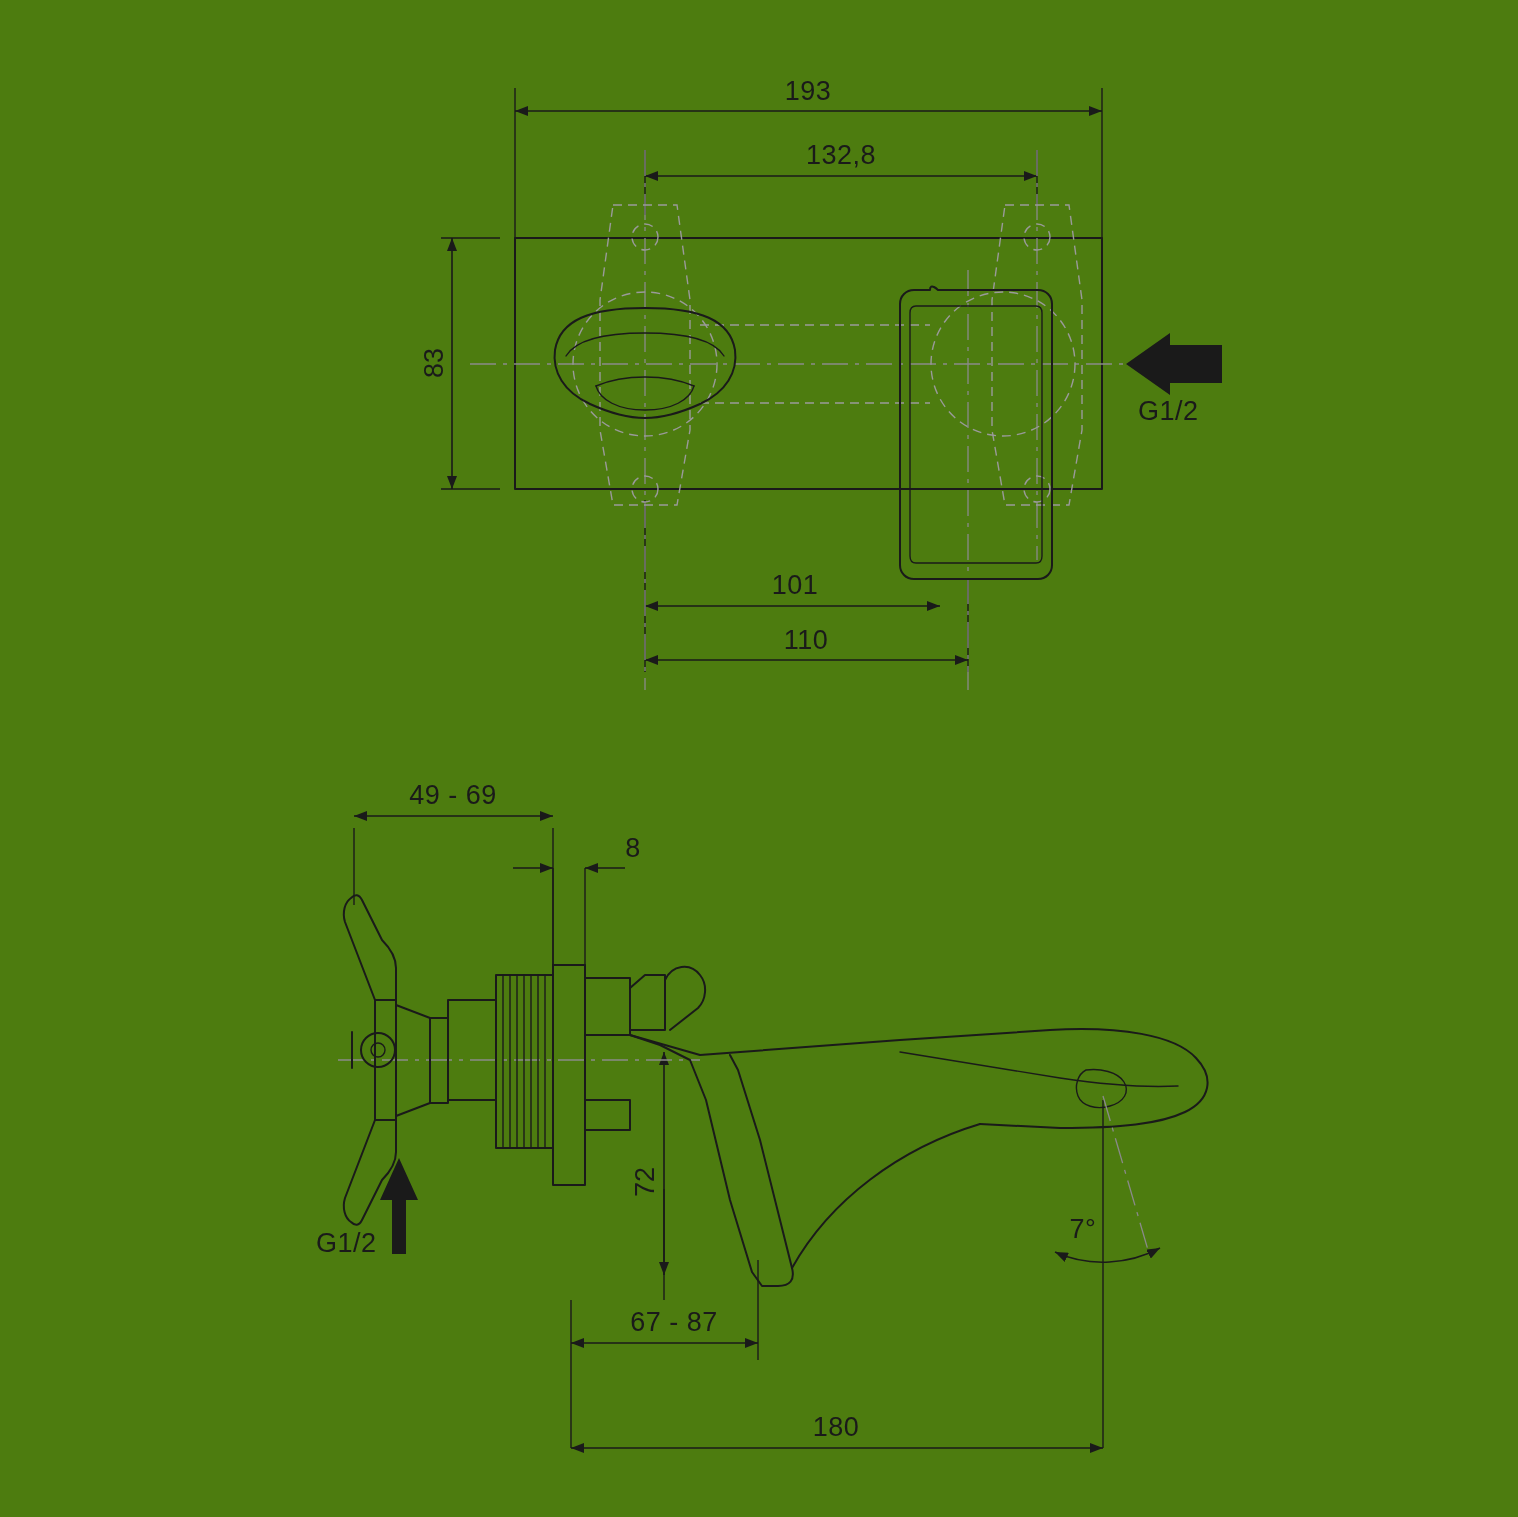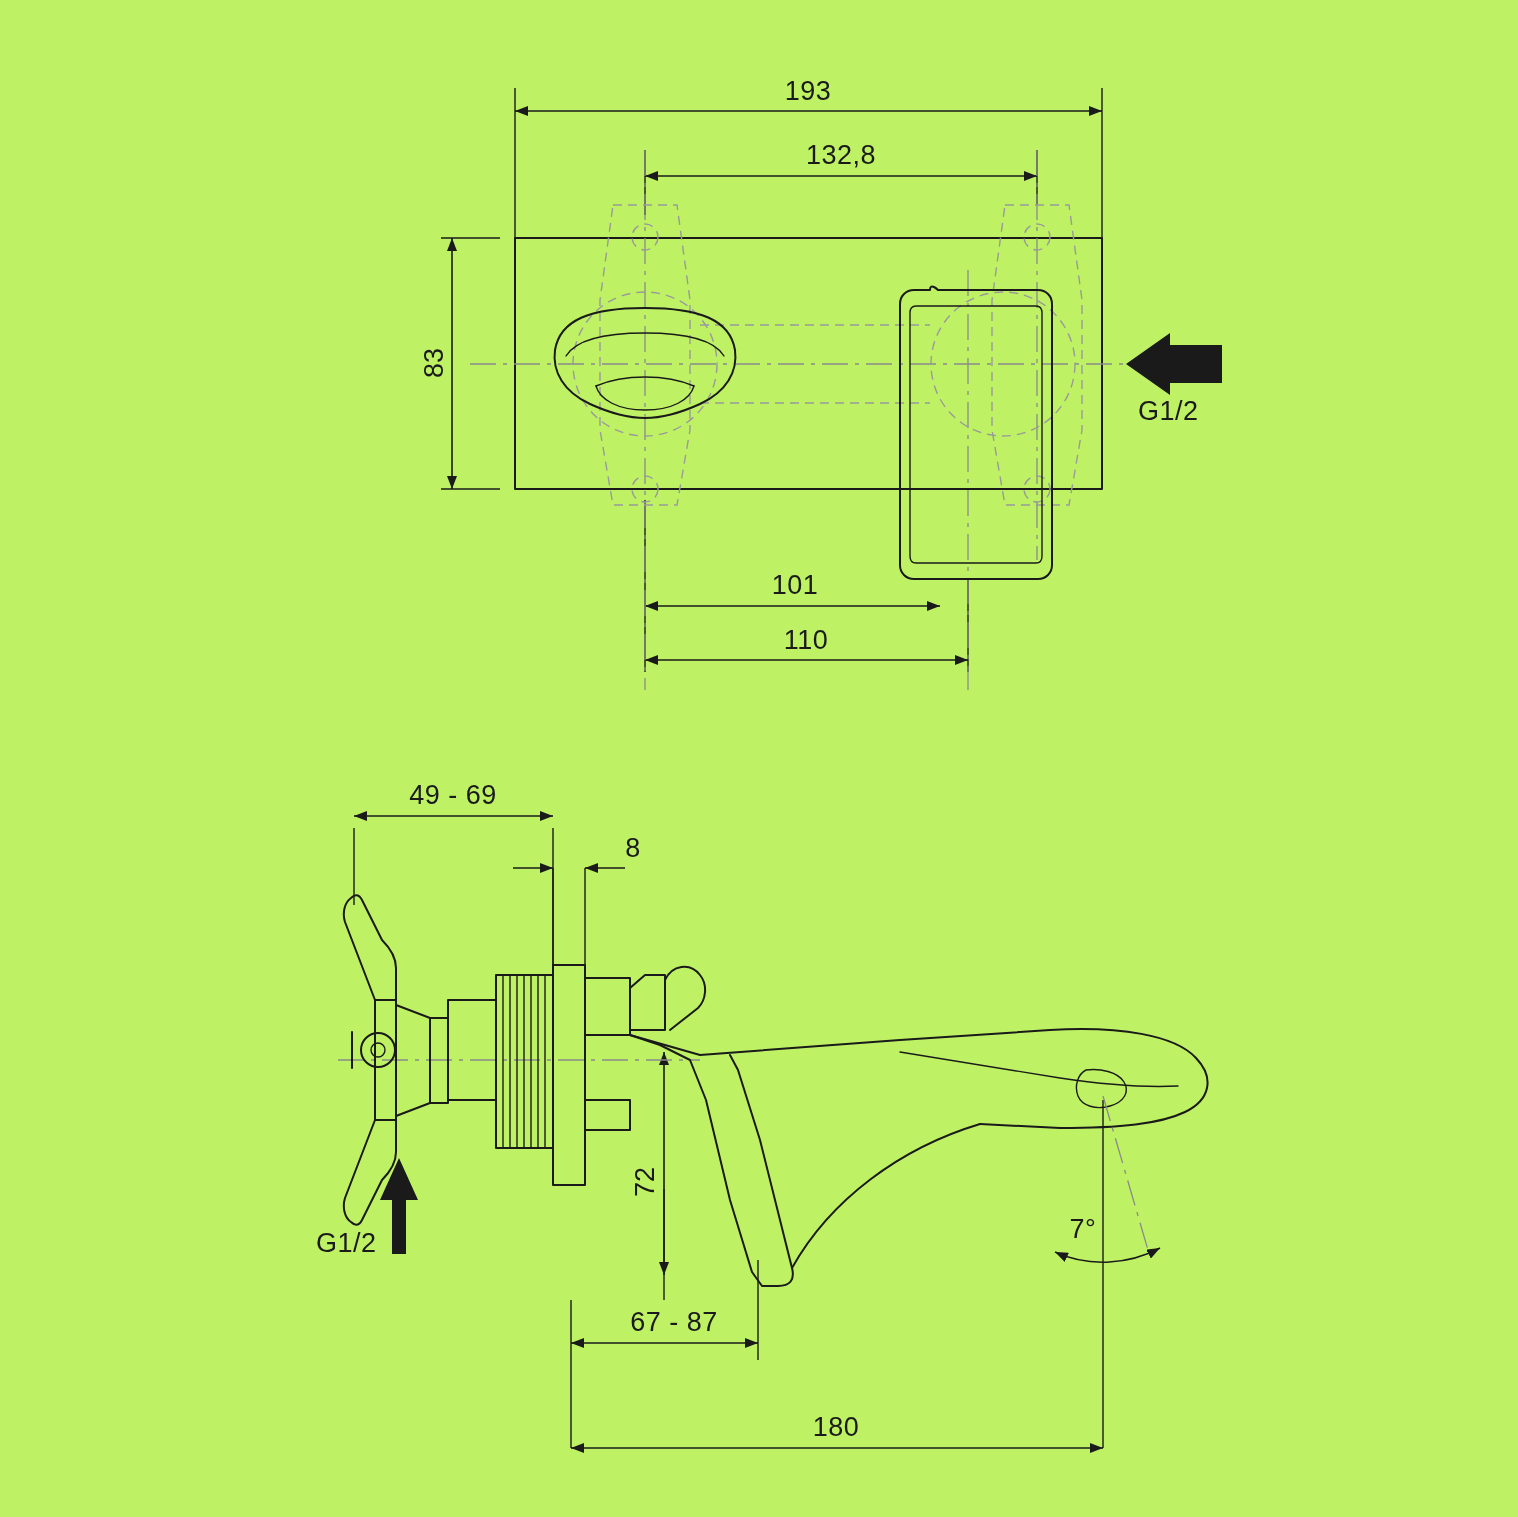--- a/index.html
+++ b/index.html
@@ -10,21 +10,21 @@
   body {
     width: 1518px;
     height: 1517px;
     font-family: "Liberation Sans", sans-serif;
     overflow: hidden;
   }
   #sheet {
     position: relative;
     width: 1518px;
     height: 1517px;
-    background: #bef264;
+    background: #4d7c0f;
   }
   svg.drawing {
     position: absolute;
     left: 0;
     top: 0;
     width: 1518px;
     height: 1517px;
   }
   .dimtext {
     font-family: "Liberation Sans", sans-serif;

